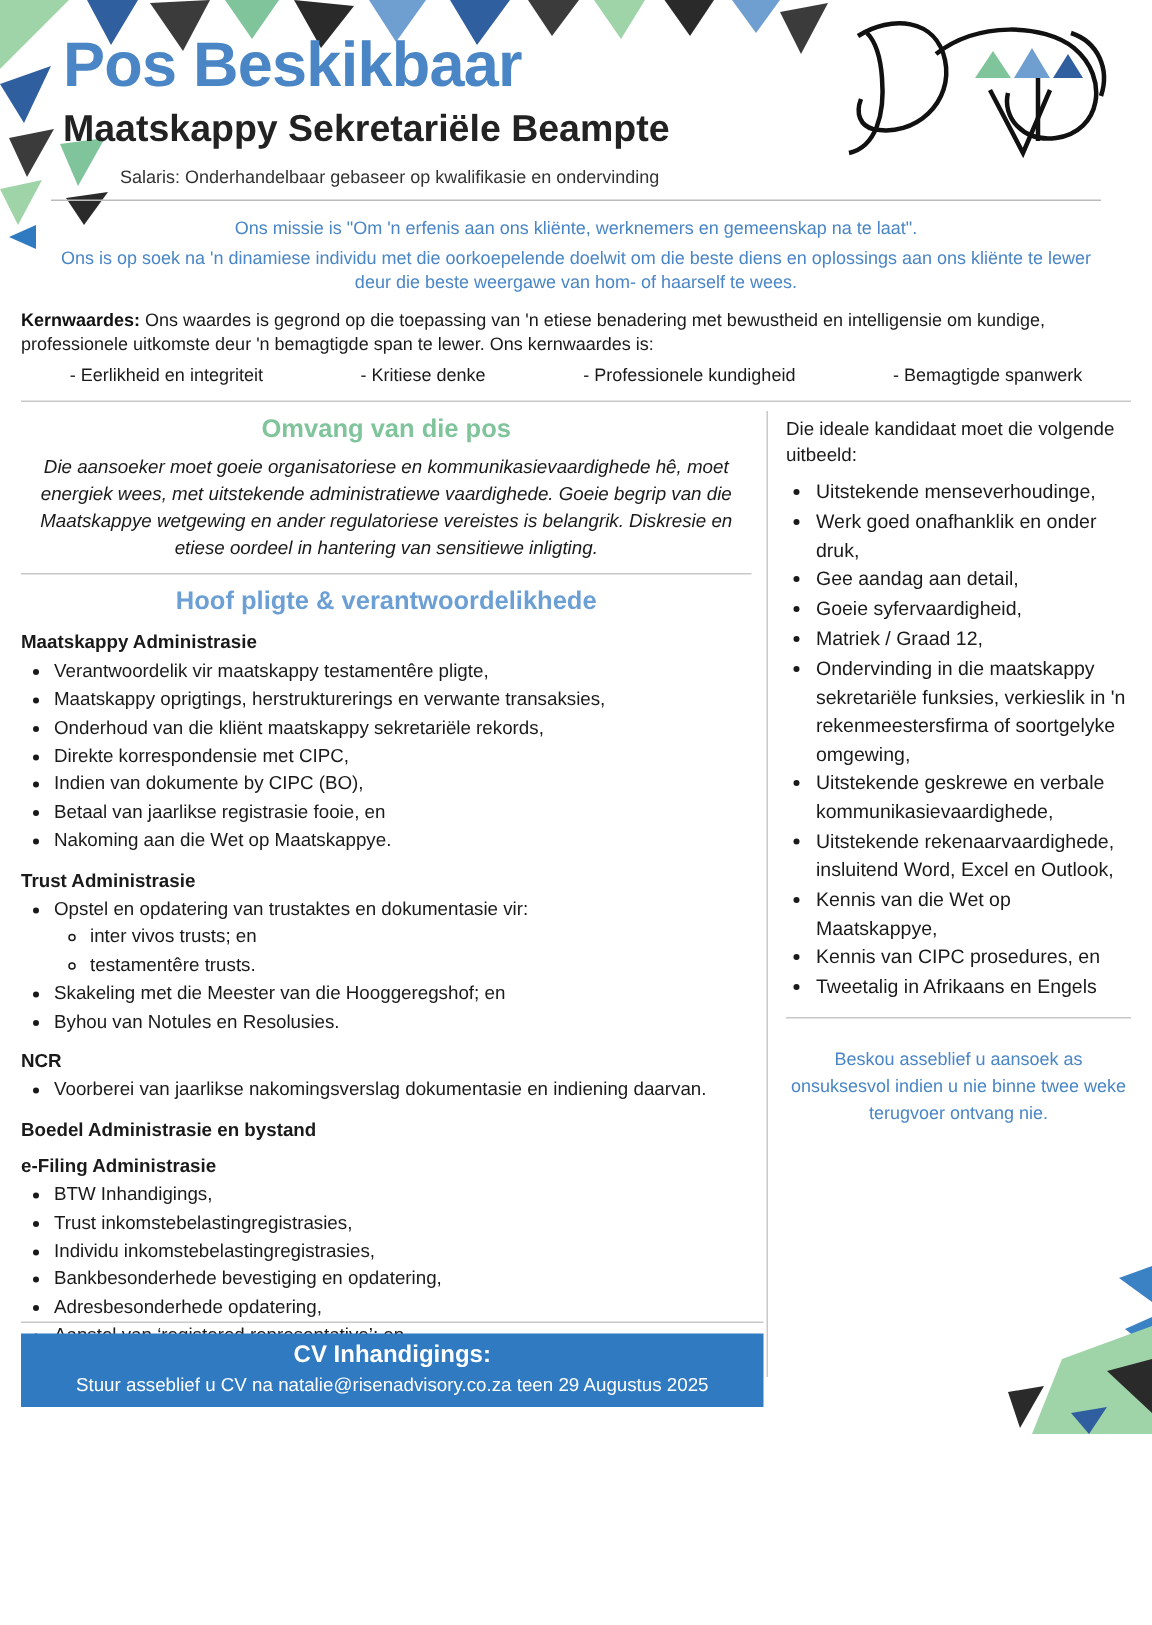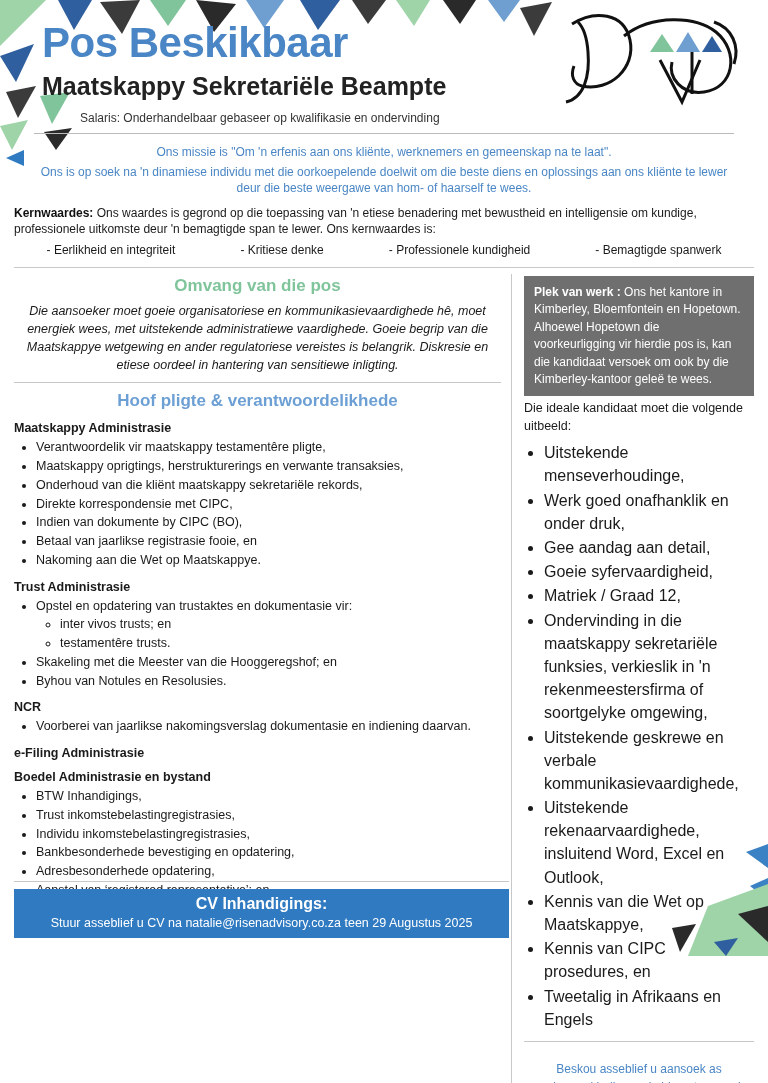--- a/index.html
+++ b/index.html
@@ -62,21 +62,21 @@
   ul.sub li { font-size:12.5px; line-height:1.5; }
   .justify { text-align:justify; }
 
   
   .plek {
     background:#6f6f6f; color:#fff; font-size:12px; line-height:1.45;
     padding:8px 10px; margin-top:2px; min-height:118px;
   }
   .plek b { font-weight:bold; }
   ul.req { margin:6px 0 0 0; padding-left:20px; }
-  ul.req li { font-size:16px; line-height:1.45; margin-bottom:1px; }
+  ul.req li { font-size:13px; line-height:1.45; margin-bottom:1px; }
   .req-intro { font-size:12.5px; line-height:1.4; margin-top:4px; }
 
   .note {
     text-align:center; color:#4a86c5; font-size:12px; line-height:1.5;
     margin-top:18px;
   }
   .note-rule { border:0; border-top:1px solid #c8c8c8; margin:10px 0 6px 0; }
 
   
   .footer {
@@ -189,38 +189,35 @@
         </ul>
         <li>Skakeling met die Meester van die Hooggeregshof; en</li>
         <li>Byhou van Notules en Resolusies.</li>
       </ul>
 
       <div class="subhead">NCR</div>
       <ul class="duties">
         <li class="justify">Voorberei van jaarlikse nakomingsverslag dokumentasie en indiening daarvan.</li>
       </ul>
 
+      <div class="subhead">Boedel Administrasie en bystand</div>
+
       <div class="subhead">e-Filing Administrasie</div>
-
-      <div class="subhead">Boedel Administrasie en bystand</div>
       <ul class="duties">
         <li>BTW Inhandigings,</li>
         <li>Trust inkomstebelastingregistrasies,</li>
         <li>Individu inkomstebelastingregistrasies,</li>
         <li>Bankbesonderhede bevestiging en opdatering,</li>
         <li>Adresbesonderhede opdatering,</li>
         <li>Aanstel van ‘registered representative’; en</li>
         <li>Algemene e-filing en SARS verwante take.</li>
       </ul>
     </div>
 
     <div class="col-right">
-      <div class="plek">
-        <b>Plek van werk :</b><span> Ons het kantore in Kimberley, Bloemfontein en Hopetown. Alhoewel Hopetown die voorkeurligging vir hierdie pos is, kan die kandidaat versoek om ook by die Kimberley-kantoor geleë te wees.</span>
-      </div>
 
       <div class="req-intro">Die ideale kandidaat moet die volgende uitbeeld:</div>
       <ul class="req">
         <li>Uitstekende menseverhoudinge,</li>
         <li>Werk goed onafhanklik en onder druk,</li>
         <li>Gee aandag aan detail,</li>
         <li>Goeie syfervaardigheid,</li>
         <li>Matriek / Graad 12,</li>
         <li>Ondervinding in die maatskappy sekretariële funksies, verkieslik in 'n rekenmeestersfirma of soortgelyke omgewing,</li>
         <li>Uitstekende geskrewe en verbale kommunikasievaardighede,</li>

